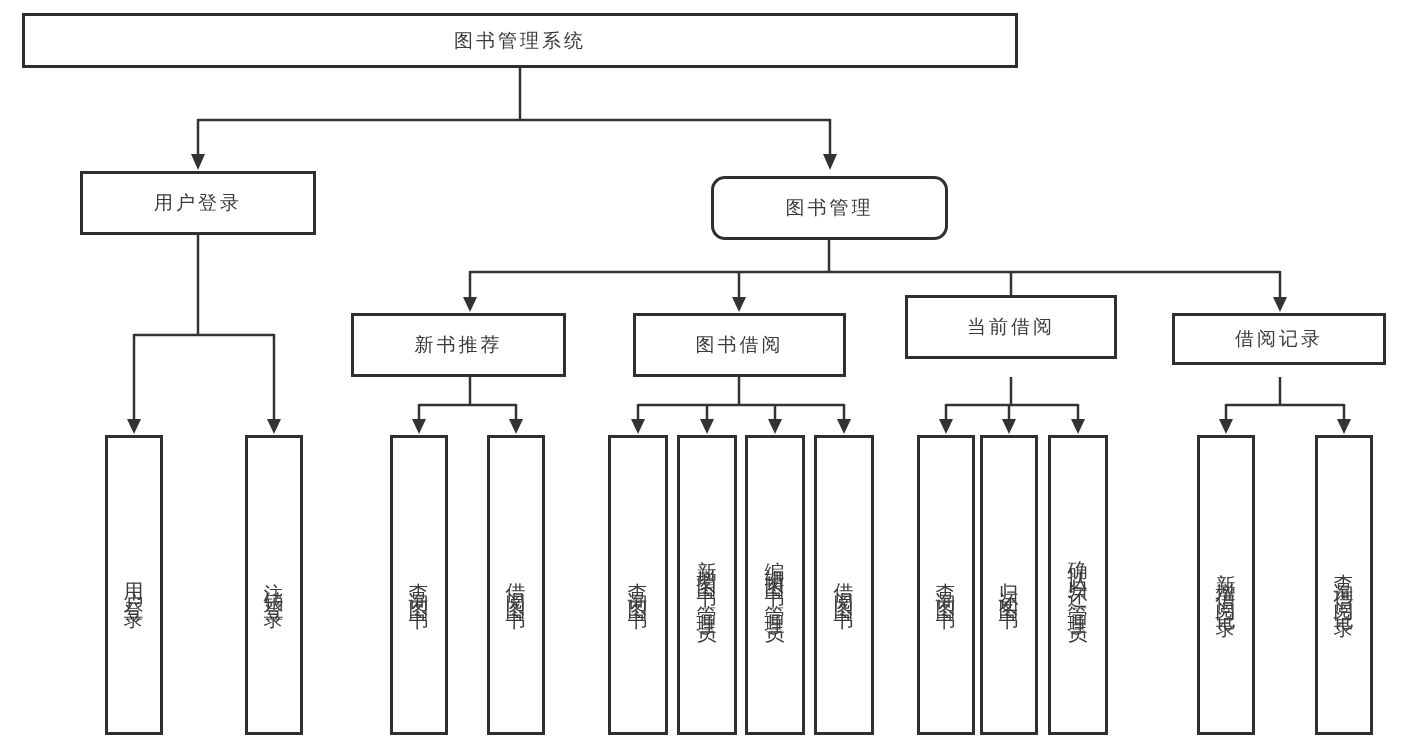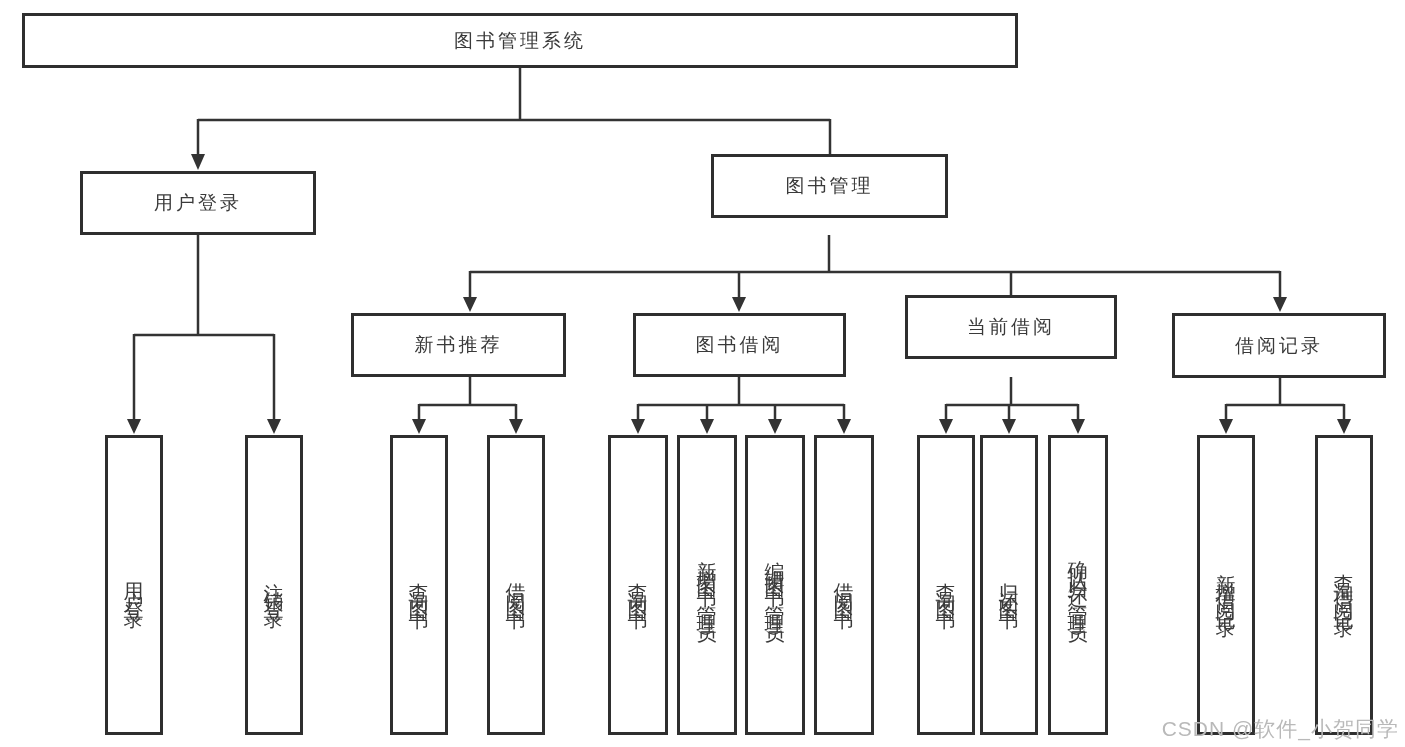--- a/index.html
+++ b/index.html
@@ -117,39 +117,38 @@
     <line x1="1226" y1="405" x2="1344" y2="405"></line>
     <line x1="1226" y1="404" x2="1226" y2="421"></line>
     <line x1="1344" y1="404" x2="1344" y2="421"></line>
     <polygon points="1219,419 1233,419 1226,434"></polygon>
     <polygon points="1337,419 1351,419 1344,434"></polygon>
   </svg>
 
   <div class="box hbox" style="left:22px; top:13px; width:996px; height:55px;">图书管理系统</div>
 
   <div class="box hbox" style="left:80px; top:171px; width:236px; height:64px;">用户登录</div>
-  <div class="box hbox" style="left:711px; top:154px; width:237px; height:64px;">图书管理</div>
+  <div class="box hbox" style="left:711px; top:176px; width:237px; height:64px;border-radius:14px;">图书管理</div>
 
   <div class="box hbox" style="left:351px; top:313px; width:215px; height:64px;">新书推荐</div>
   <div class="box hbox" style="left:633px; top:313px; width:213px; height:64px;">图书借阅</div>
   <div class="box hbox" style="left:905px; top:295px; width:212px; height:64px;">当前借阅</div>
-  <div class="box hbox" style="left:1172px; top:313px; width:214px; height:65px;">借阅记录</div>
+  <div class="box hbox" style="left:1172px; top:313px; width:214px; height:52px;">借阅记录</div>
 
   <div class="box leaf" style="left:105px; width:58px;">用户登录</div>
   <div class="box leaf" style="left:245px; width:58px;">注销登录</div>
 
   <div class="box leaf" style="left:390px; width:58px;">查询图书</div>
   <div class="box leaf" style="left:487px; width:58px;">借阅图书</div>
 
   <div class="box leaf" style="left:608px; width:60px;">查询图书</div>
   <div class="box leaf" style="left:677px; width:60px;">新增图书（管理员）</div>
   <div class="box leaf" style="left:745px; width:60px;">编辑图书（管理员）</div>
   <div class="box leaf" style="left:814px; width:60px;">借阅图书</div>
 
   <div class="box leaf" style="left:917px; width:58px;">查询图书</div>
   <div class="box leaf" style="left:980px; width:58px;">归还图书</div>
   <div class="box leaf" style="left:1048px; width:60px;">确认归还（管理员）</div>
 
   <div class="box leaf" style="left:1197px; width:58px;">新增借阅记录</div>
   <div class="box leaf" style="left:1315px; width:58px;">查询借阅记录</div>
 
-  <div class="watermark">CSDN @软件_小贺同学</div>
 </div>
 
 </body></html>

